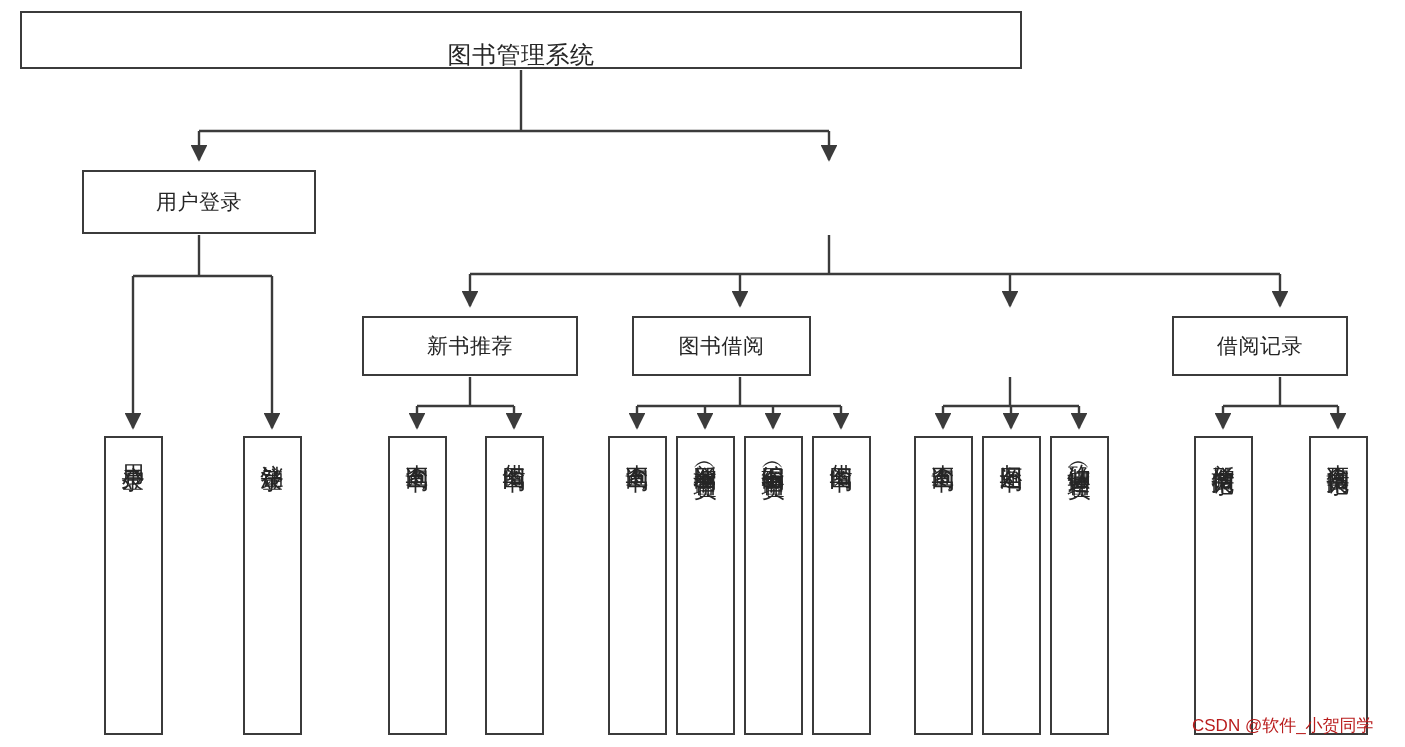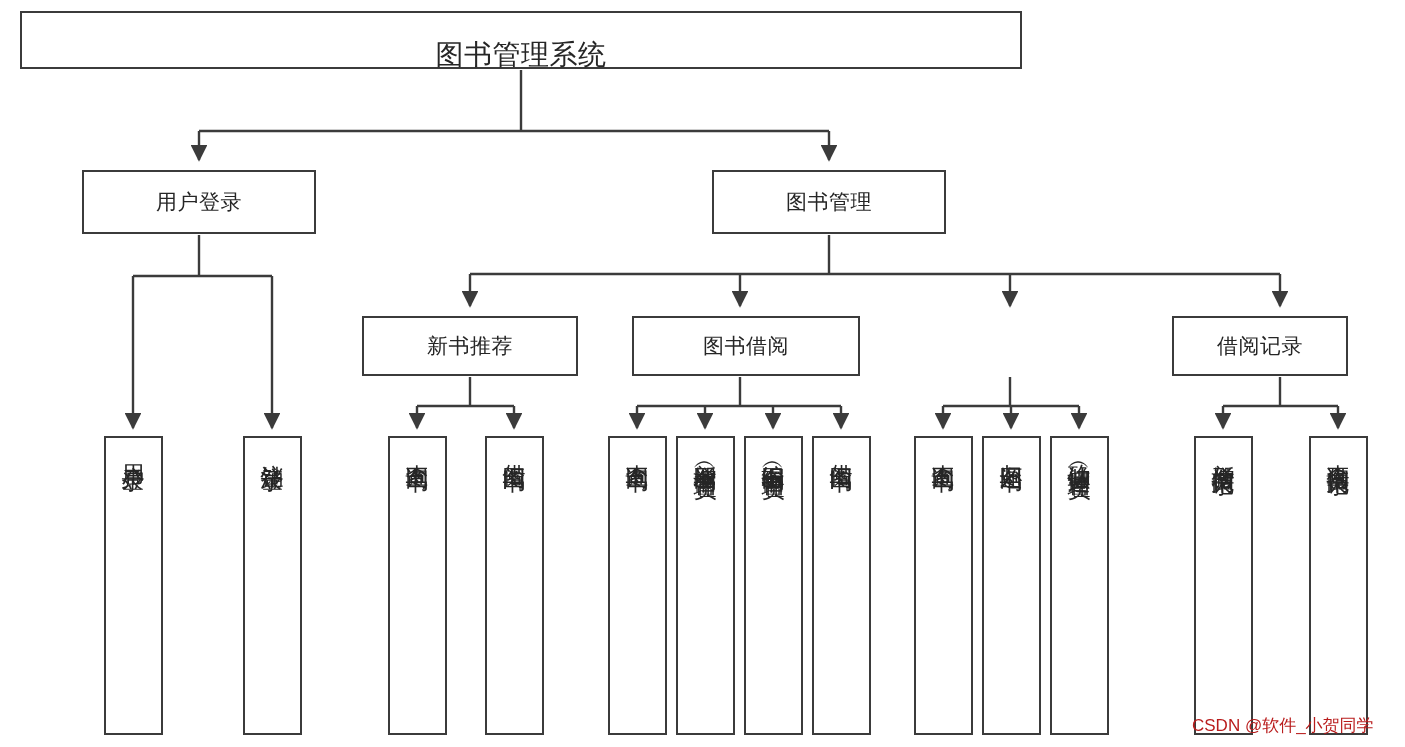--- a/index.html
+++ b/index.html
@@ -39,21 +39,21 @@
     text-align: center;
     line-height: 1.15;
     letter-spacing: 0.5px;
   }
   
   .node.horiz .lbl {
     font-size: 21px;
     white-space: nowrap;
   }
   .node.root .lbl {
-    font-size: 28px;
+    font-size: 24px;
     margin-top: 30px;
   }
   
   .node.vert {
     align-items: flex-start;
     justify-content: center;
     padding-top: 8px;
   }
   .node.vert .lbl {
     writing-mode: vertical-rl;
@@ -129,28 +129,25 @@
     </g>
   </svg>
 
   <div class="node horiz root" style="left:20px; top:11px; width:1002px; height:58px;">
     <span class="lbl">图书管理系统</span>
   </div>
 
   <div class="node horiz" style="left:82px; top:170px; width:234px; height:64px;">
     <span class="lbl">用户登录</span>
   </div>
-  <div class="node horiz" style="left:712px; top:170px; width:234px; height:64px;">
-    <span class="lbl">图书管理</span>
-  </div>
 
   <div class="node horiz" style="left:362px; top:316px; width:216px; height:60px;">
     <span class="lbl">新书推荐</span>
   </div>
-  <div class="node horiz" style="left:632px; top:316px; width:228px; height:60px;">
+  <div class="node horiz" style="left:632px; top:316px; width:179px; height:60px;">
     <span class="lbl">图书借阅</span>
   </div>
   <div class="node horiz" style="left:1172px; top:316px; width:176px; height:60px;">
     <span class="lbl">借阅记录</span>
   </div>
 
   <div class="node vert" style="left:104px; top:436px; width:59px; height:299px;">
     <span class="lbl">用户登录</span>
   </div>
   <div class="node vert" style="left:243px; top:436px; width:59px; height:299px;">

